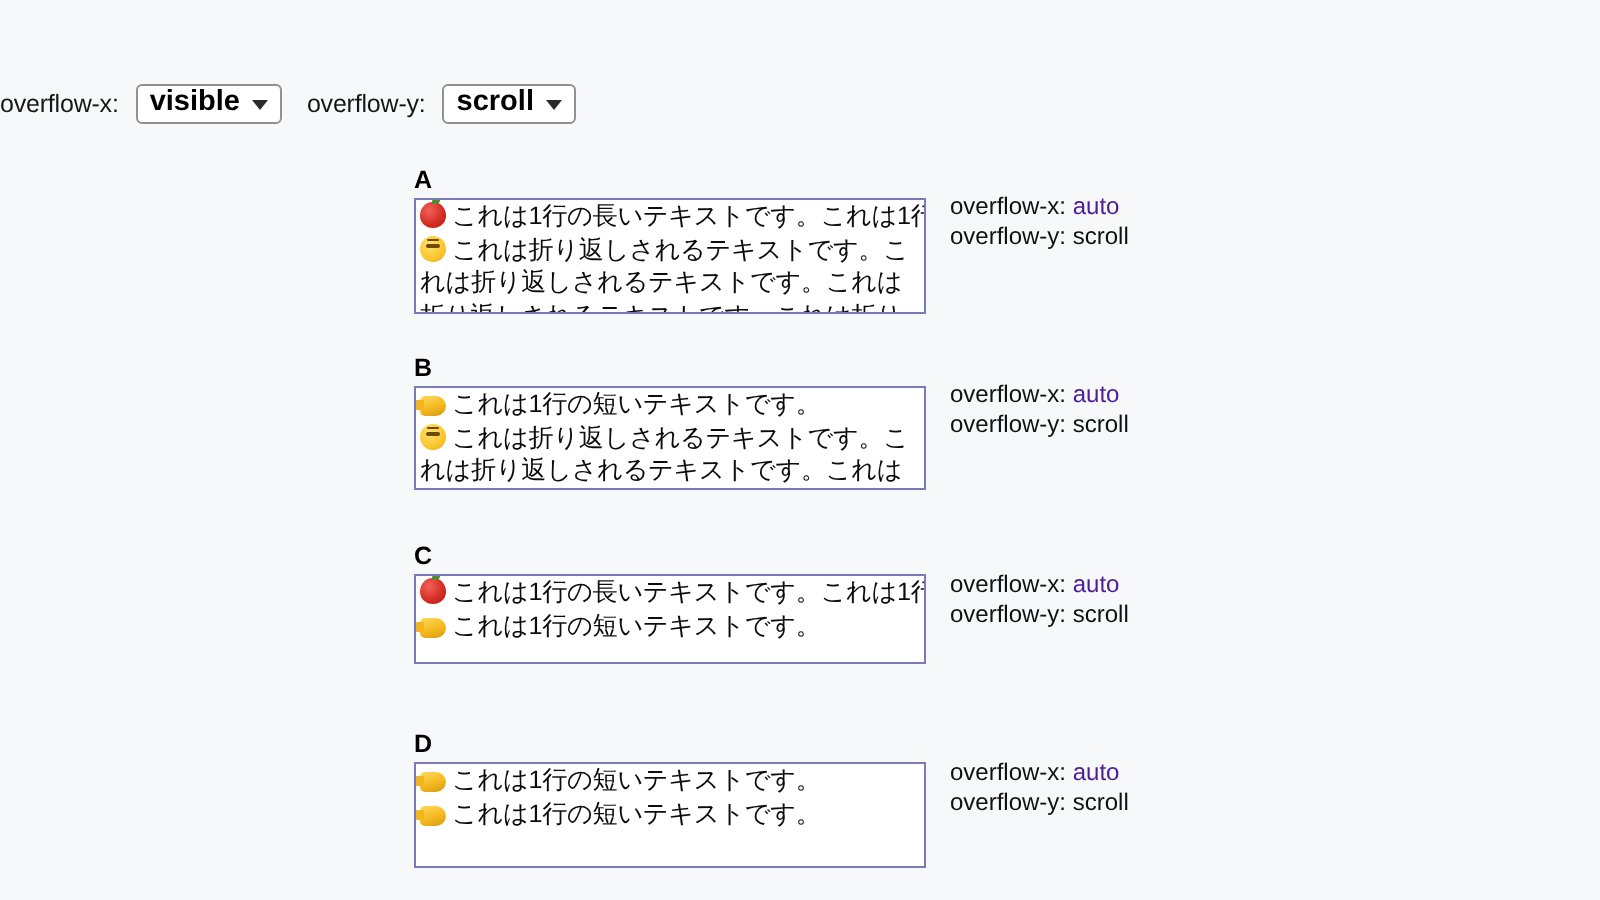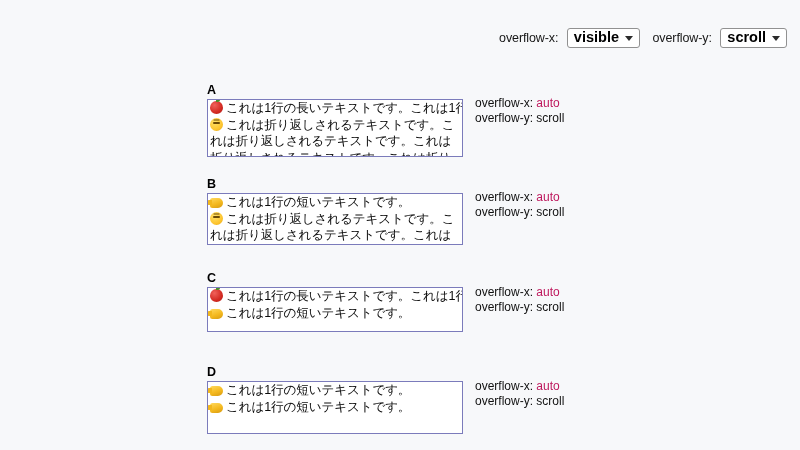--- a/index.html
+++ b/index.html
@@ -13,23 +13,23 @@
     font-family: "Liberation Sans", "DejaVu Sans", sans-serif;
     font-size: 13px;
     color: #111111;
     overflow: hidden;
   }
 
   
   .controls {
     position: absolute;
     left: 0;
-    top: 28px;
+    top: 42px;
     width: 796px;
-    text-align: right;
+    text-align: left;
     white-space: nowrap;
     font-size: 12.5px;
     color: #1a1a1a;
   }
   .ctrl-group {
     display: inline-block;
     vertical-align: middle;
   }
   .ctrl-label {
     display: inline-block;
@@ -164,21 +164,21 @@
   
   .annot {
     position: absolute;
     left: 475px;
     font-size: 12px;
     line-height: 14.5px;
     color: #111111;
     white-space: nowrap;
   }
   .annot .val-x {
-    color: #be185d;
+    color: #4c1d95;
   }
   .annot .val-y {
     color: #111111;
   }
 </style>
 </head>
 <body>
 
 <div class="controls">
 

